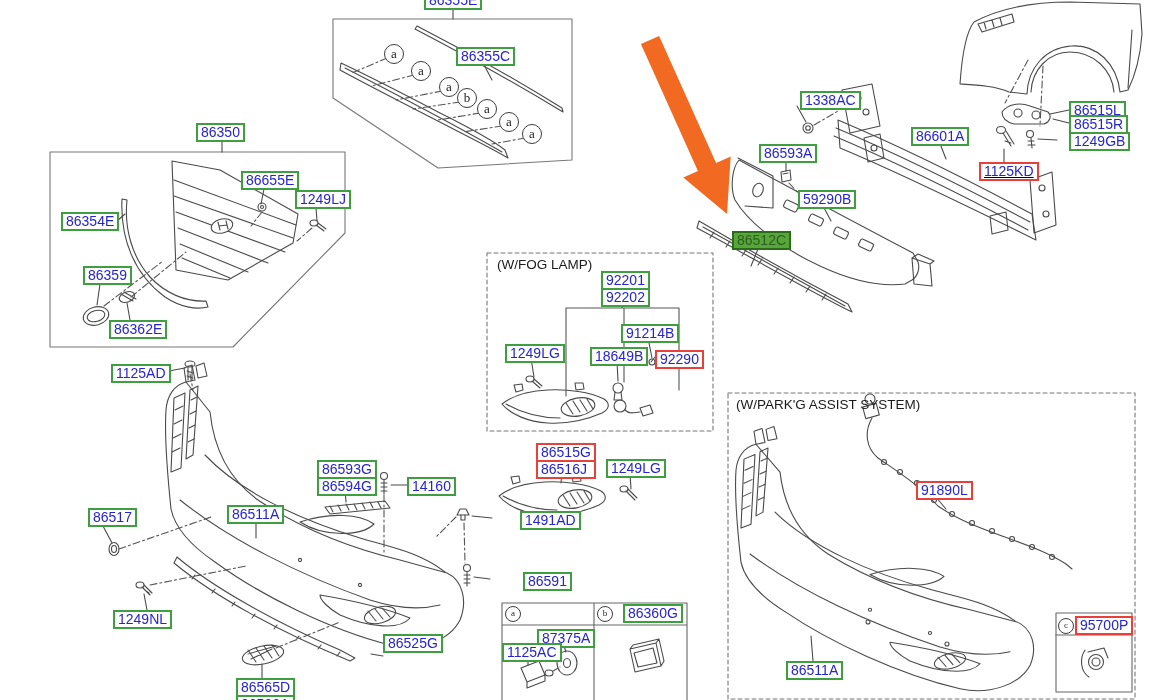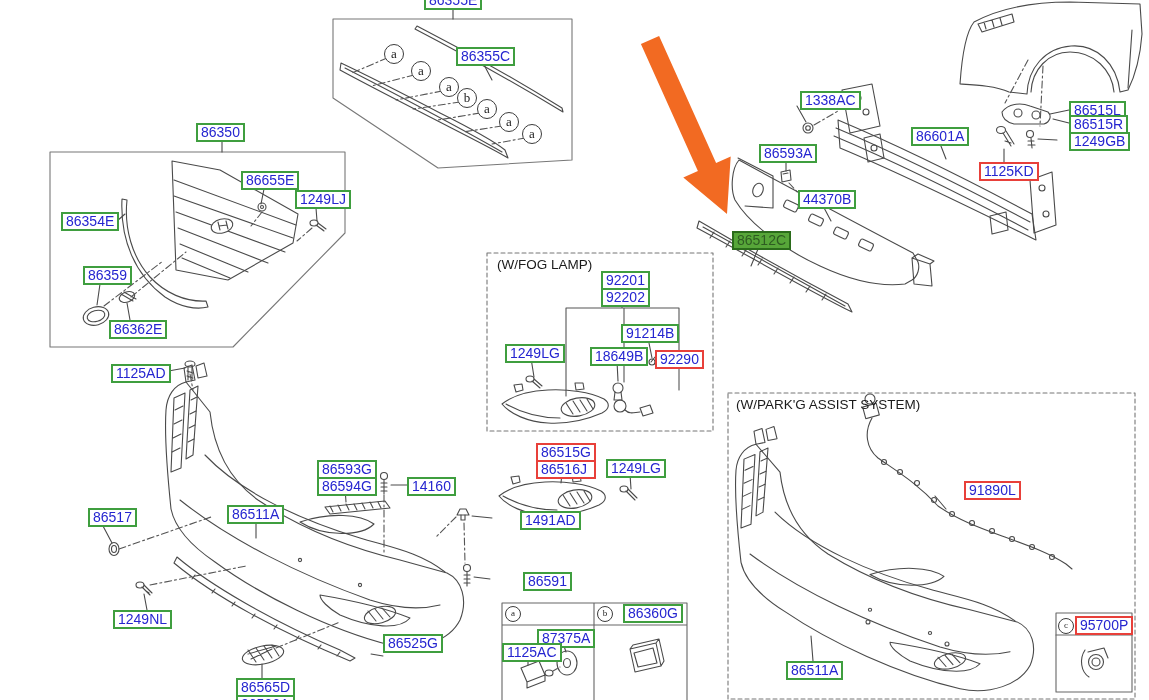--- a/index.html
+++ b/index.html
@@ -373,38 +373,38 @@
       <div class="label green" style="left: 781px; top: 91px; padding-left: 19px;">
         <div class="ln">1338AC</div>
       </div>
       <div class="label green" style="left: 759px; top: 144px;">
         <div class="ln">86593A</div>
       </div>
       <div class="label green" style="left: 911px; top: 127px;">
         <div class="ln">86601A</div>
       </div>
       <div class="label green" style="left: 798px; top: 190px;">
-        <div class="ln">44370B</div>
+        <div class="ln">59290B</div>
       </div>
       <div class="label highlight" style="left: 732px; top: 231px;">
         <div class="ln">86512C</div>
       </div>
       <div class="label green" style="left: 1069px; top: 101px;">
         <div class="ln">86515L</div>
       </div>
       <div class="label green" style="left: 1069px; top: 115px;">
         <div class="ln">86515R</div>
       </div>
       <div class="label green" style="left: 1057px; top: 132px; margin-left: 12px;">
         <div class="ln">1249GB</div>
       </div>
-      <div class="label red" style="left: 979px; top: 162px;">
+      <div class="label red" style="left: 979px; top: 162px; text-decoration: underline;">
         <div class="ln">1125KD</div>
       </div>
-      <div class="label red" style="left: 916px; top: 481px; margin-left: 48px;">
+      <div class="label red" style="left: 916px; top: 481px;">
         <div class="ln">91890L</div>
       </div>
       <div class="label green" style="left: 786px; top: 661px;">
         <div class="ln">86511A</div>
       </div>
       <div class="label red" style="left: 1075px; top: 616px;">
         <div class="ln">95700P</div>
       </div>
       <div class="label green" style="left: 623px; top: 604px;">
         <div class="ln">86360G</div>

